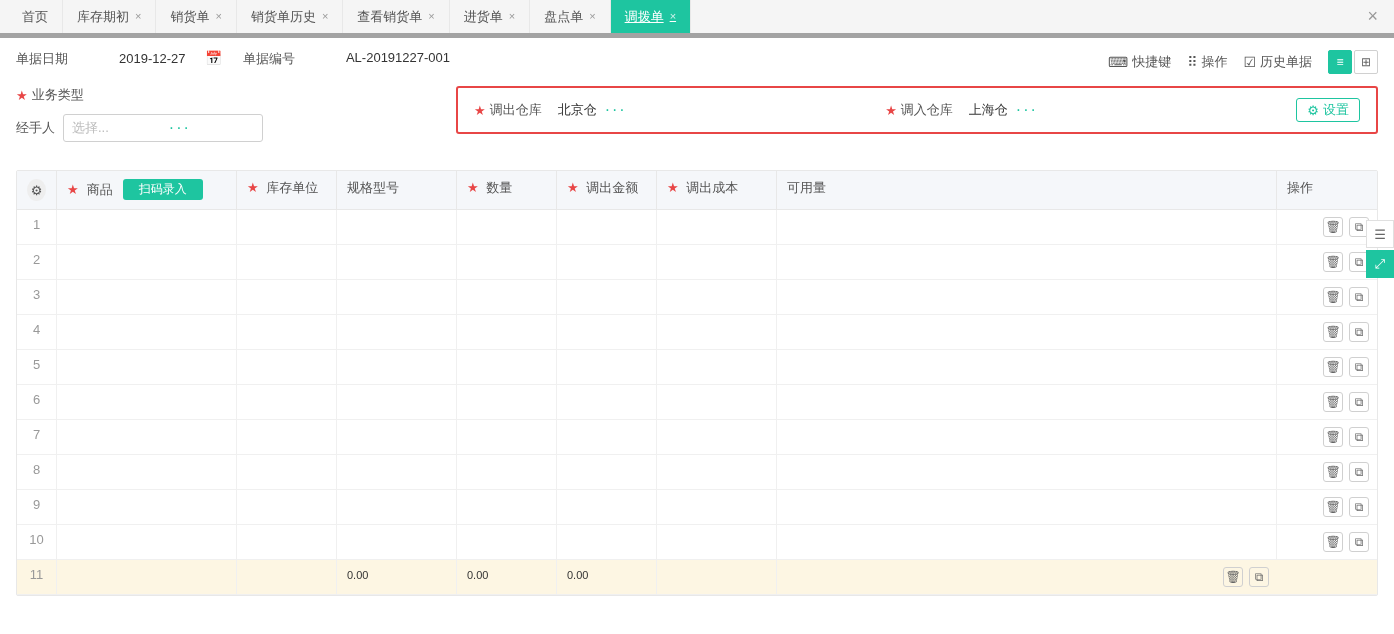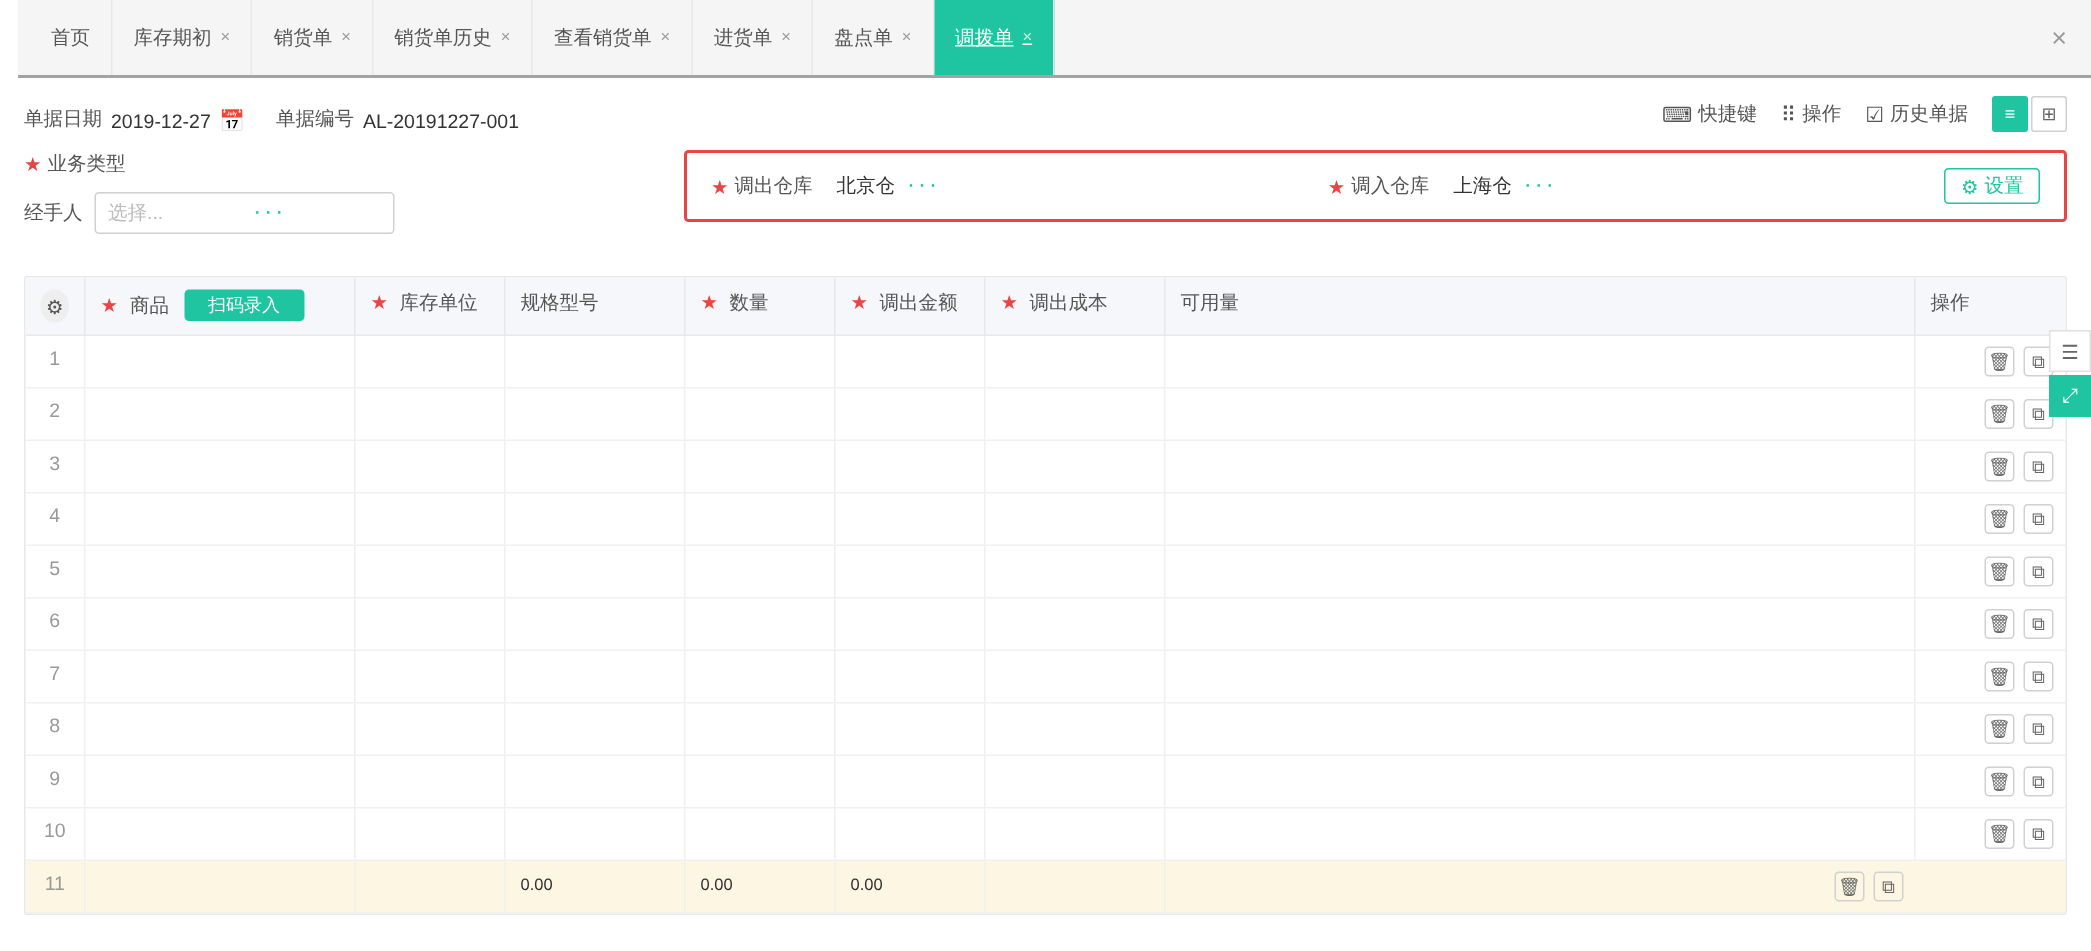--- a/index.html
+++ b/index.html
@@ -2,24 +2,23 @@
 <html><head>
   <meta charset="utf-8">
   <style>
     * { box-sizing: border-box; margin: 0; padding: 0; }
     body { font-family: "Microsoft YaHei", "PingFang SC", sans-serif; font-size: 13px; color: #333; background: #fff; overflow: hidden; }
 
     
     .tab-bar {
       display: flex; align-items: center;
       background: #f5f5f5;
-      border-bottom: 2px solid #a3a3a3;
-      height: 52px;
+      border-bottom: 5px solid #a3a3a3;
+      height: 38px;
       padding: 0 8px;
-      margin-left: 12px;
     }
     .tab-item {
       display: flex; align-items: center;
       padding: 0 14px;
       height: 100%;
       cursor: pointer;
       font-size: 13px;
       color: #555;
       white-space: nowrap;
       border-right: 1px solid #e8e8e8;
@@ -49,34 +48,35 @@
 
     
     .main-content {
       padding: 12px 16px;
       background: #fff;
     }
 
     
     .header-row {
       display: flex;
-      align-items: flex-end;
+      align-items: flex-start;
       margin-bottom: 12px;
     }
     .field-label {
       color: #555;
       margin-right: 6px;
       white-space: nowrap;
     }
     .field-value {
       color: #333;
       margin-right: 20px;
       display: flex;
       align-items: center;
-      gap: 6px;
+      gap: 20px;
+      margin-left: 45px;
     }
     .calendar-icon {
       color: #1ec5a0;
       cursor: pointer;
       font-size: 14px;
     }
     .toolbar-right {
       margin-left: auto;
       display: flex;
       align-items: center;

